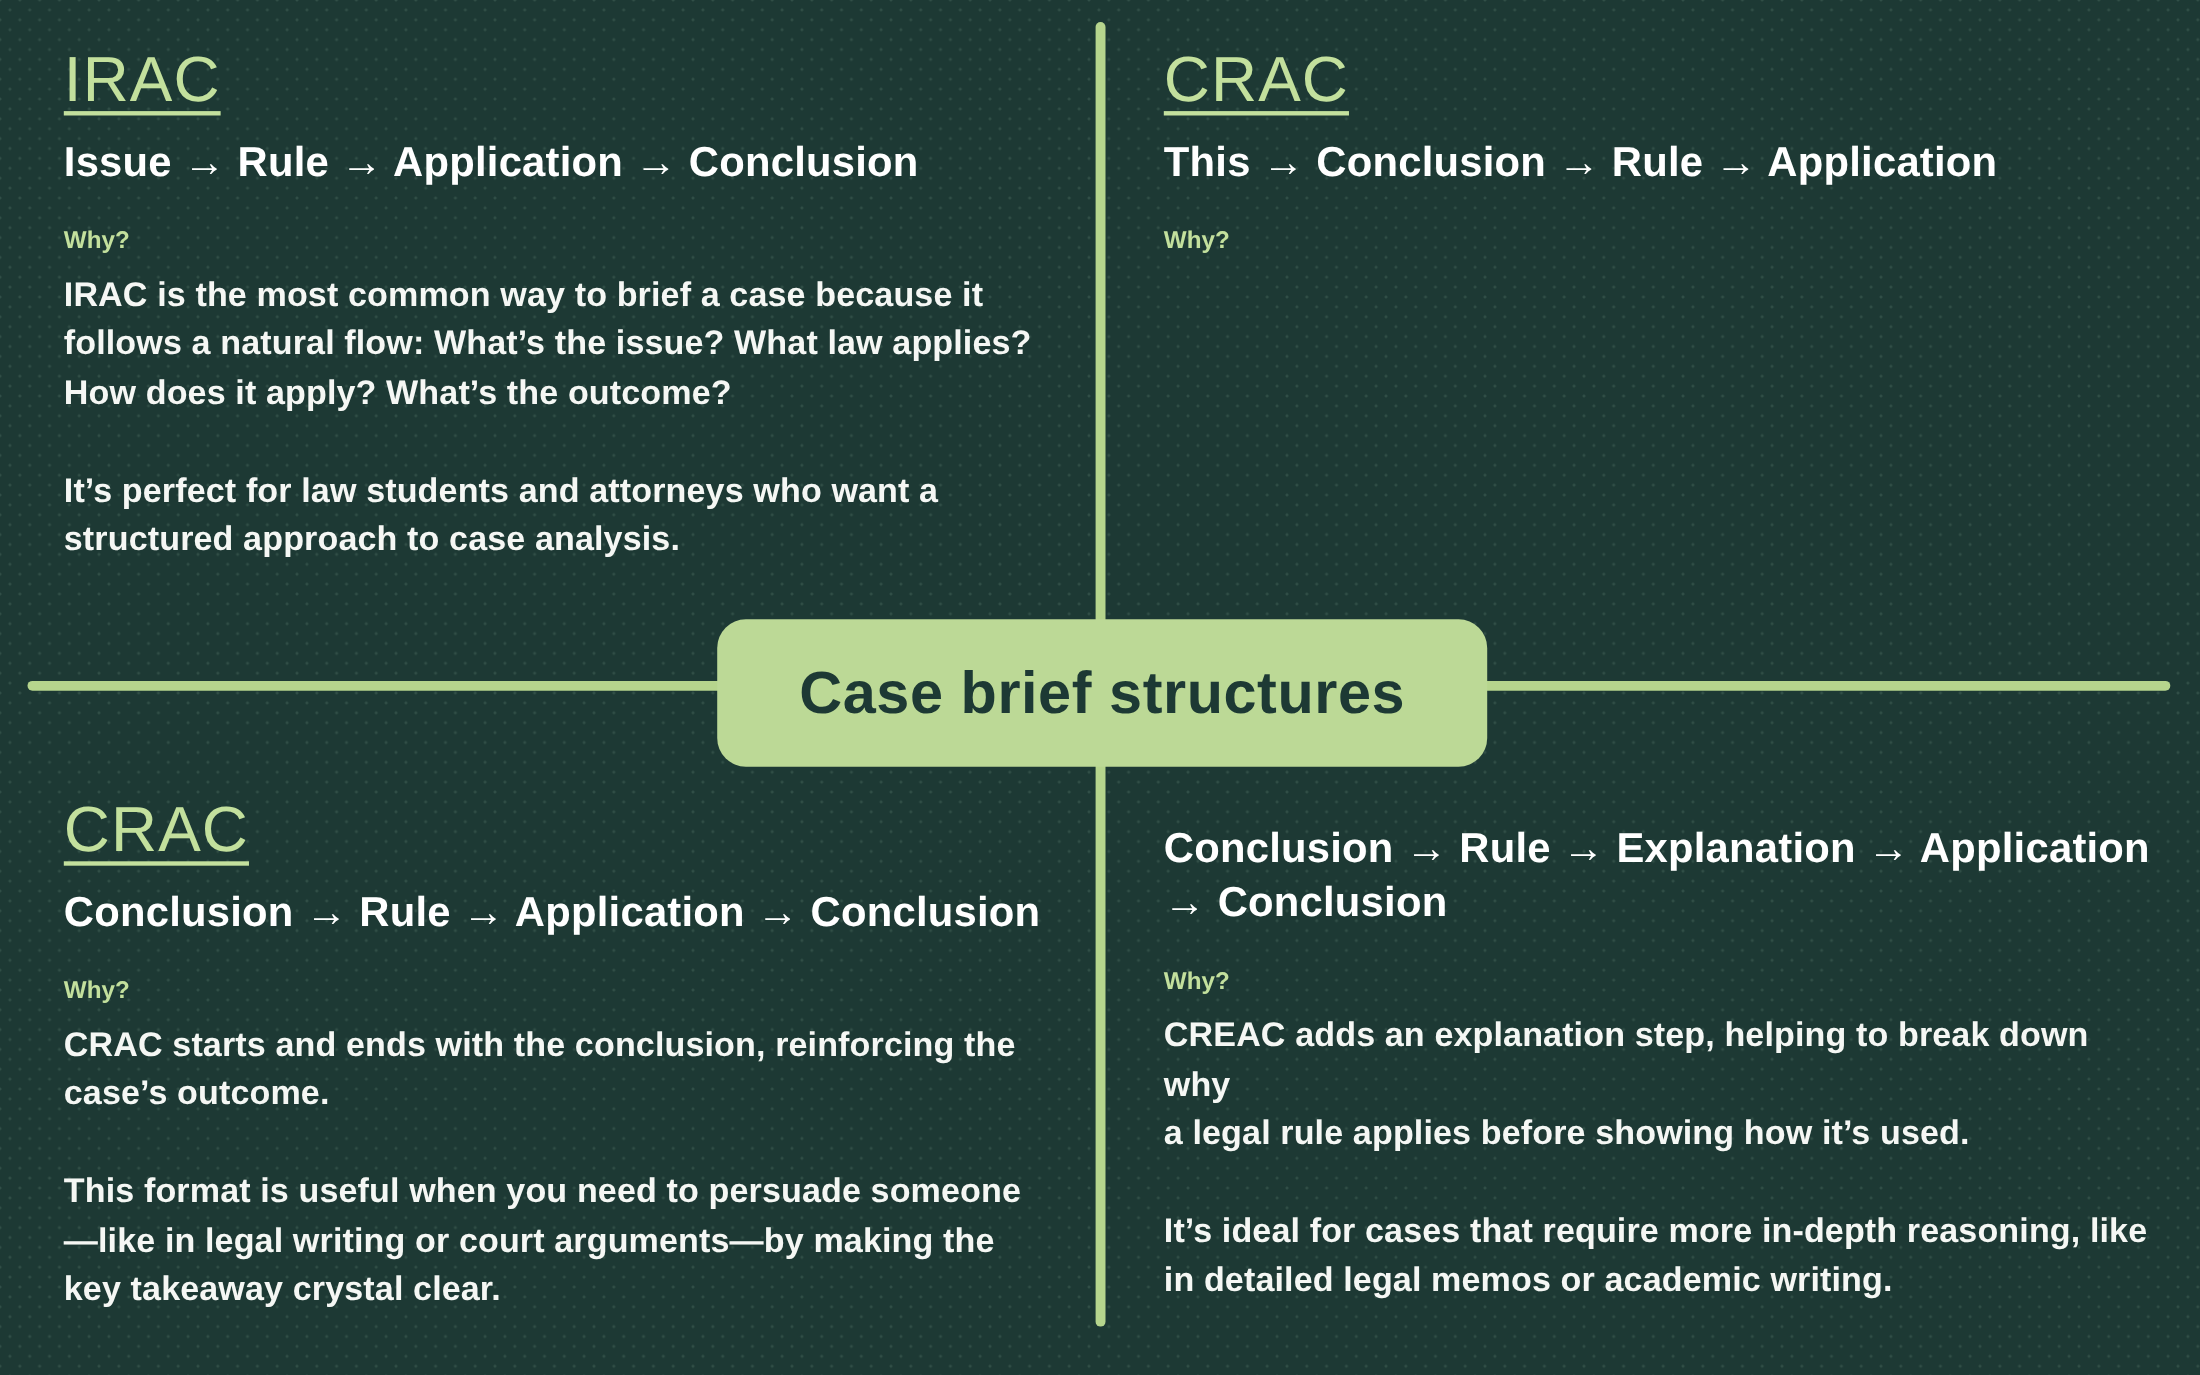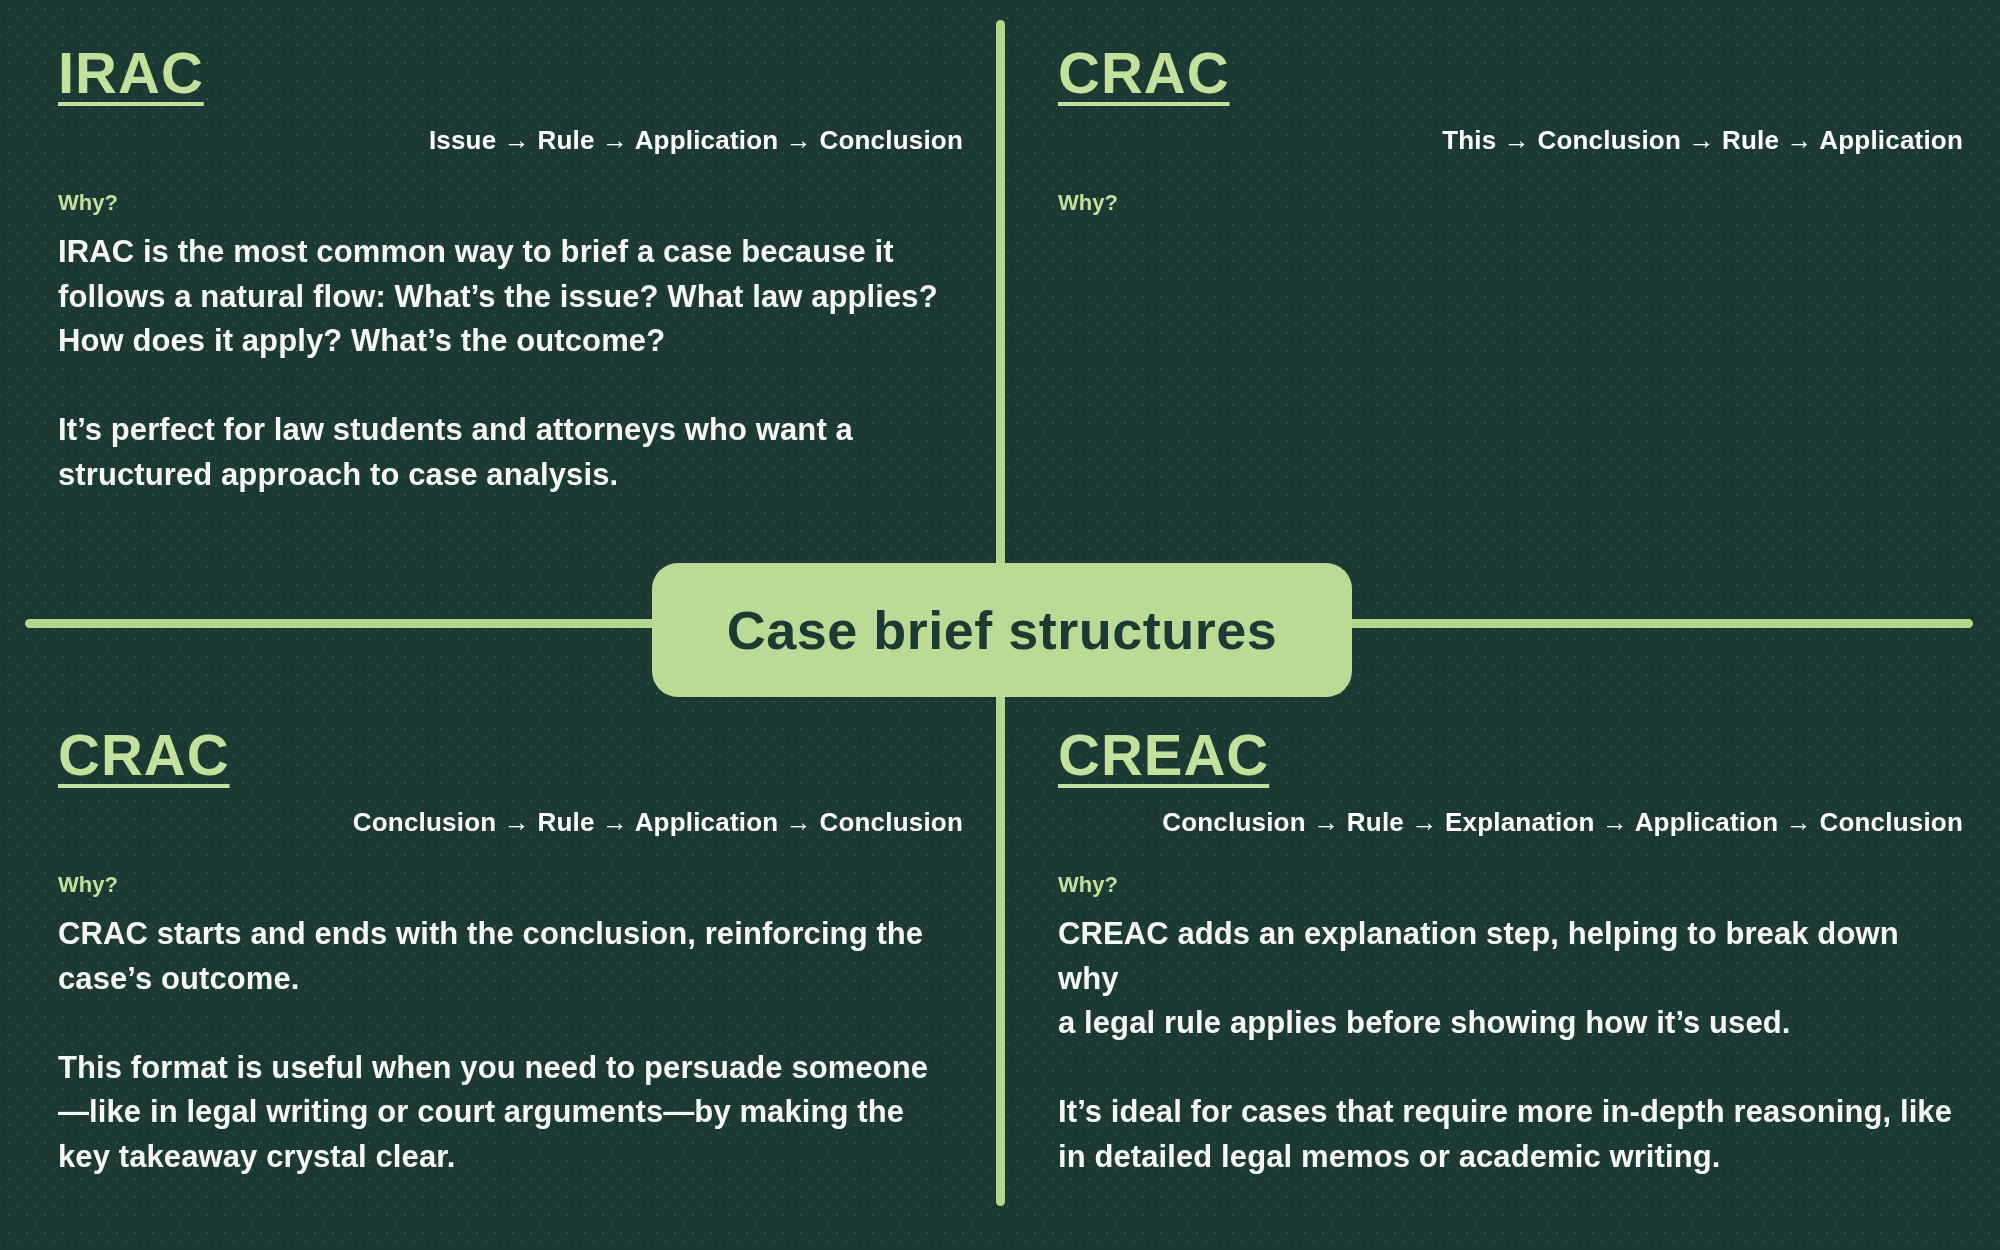--- a/index.html
+++ b/index.html
@@ -65,35 +65,34 @@
   }
   .q-top-left     { left: 58px;   top: 44px;  }
   .q-top-right    { left: 1058px; top: 44px;  }
   .q-bottom-left  { left: 58px;   top: 726px; }
   .q-bottom-right { left: 1058px; top: 726px; }
 
   .q-title {
     display: inline-block;
     color: #c3e09d;
     font-size: 58px;
-    font-weight: 700;
+    font-weight: 400;
     line-height: 1.0;
     letter-spacing: 1px;
     text-decoration-line: underline;
     text-decoration-thickness: 4px;
     text-underline-offset: 9px;
   }
   .q-flow {
     margin-top: 22px;
     color: #ffffff;
-    font-size: 26px;
+    font-size: 38px;
     font-weight: 700;
     line-height: 1.3;
     letter-spacing: 0.2px;
-    text-align: right;
   }
   .q-why {
     margin-top: 31px;
     color: #c3e09d;
     font-size: 22px;
     font-weight: 700;
     line-height: 1.3;
   }
   .q-body {
     margin-top: 13px;
@@ -137,21 +136,20 @@
     <div class="q-why">Why?</div>
     <div class="q-body">CRAC starts and ends with the conclusion, reinforcing the
 case’s outcome.
 
 This format is useful when you need to persuade someone
 —like in legal writing or court arguments—by making the
 key takeaway crystal clear.</div>
   </section>
 
   <section class="quadrant q-bottom-right">
-    <h2 class="q-title">CREAC</h2>
     <div class="q-flow">Conclusion → Rule → Explanation → Application → Conclusion</div>
     <div class="q-why">Why?</div>
     <div class="q-body">CREAC adds an explanation step, helping to break down why
 a legal rule applies before showing how it’s used.
 
 It’s ideal for cases that require more in-depth reasoning, like
 in detailed legal memos or academic writing.</div>
   </section>
 
   <div class="badge">

